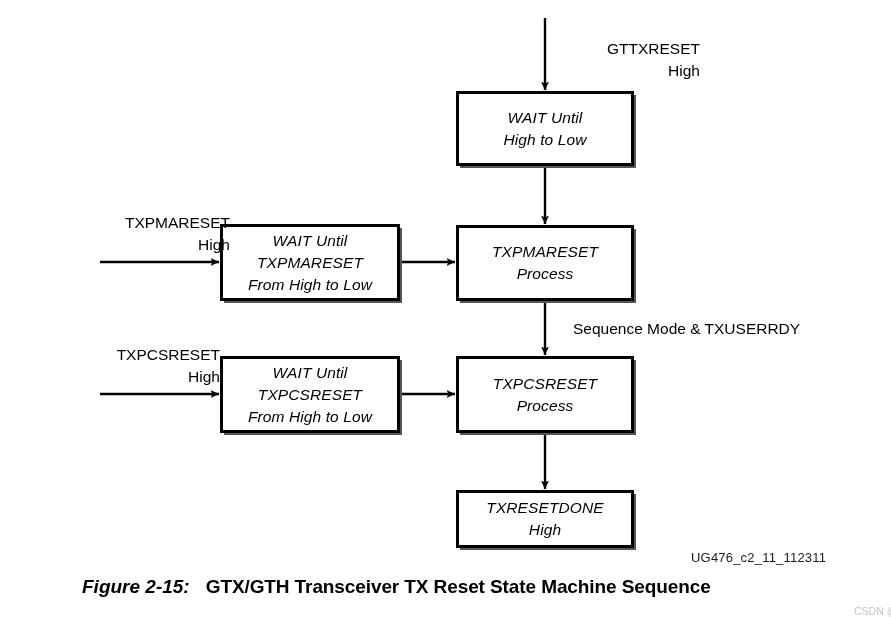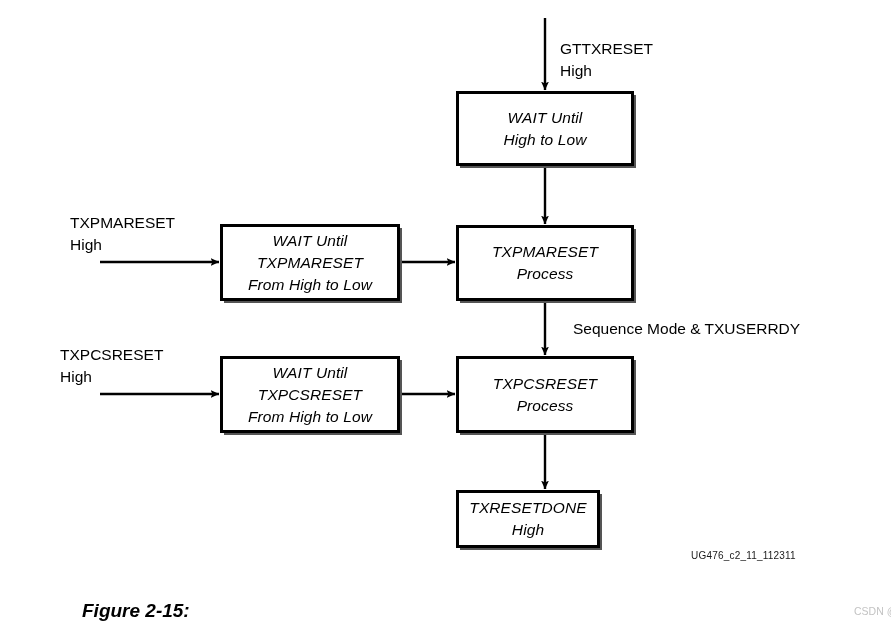--- a/index.html
+++ b/index.html
@@ -52,49 +52,49 @@
     display: block;
     white-space: nowrap;
     font-style: italic;
   }
 
   .edge-label {
     position: absolute;
     font-size: 15.5px;
     line-height: 1.42;
     white-space: nowrap;
-    text-align: left;
+    text-align: right;
   }
   .edge-label.left-align { text-align: left; }
 
   #figure-caption {
     position: absolute;
     left: 82px;
-    top: 600px;
+    top: 576px;
     width: 760px;
     font-size: 19px;
     white-space: nowrap;
     display: flex;
     align-items: baseline;
   }
   #figure-caption .fig-number {
     font-style: italic;
     font-weight: bold;
     margin-right: 16px;
   }
   #figure-caption .fig-title {
     font-weight: bold;
     letter-spacing: -0.1px;
   }
 
   #revision-code {
     position: absolute;
     left: 691px;
     top: 550px;
-    font-size: 10px;
+    font-size: 13px;
     color: #1a1a1a;
     letter-spacing: 0.2px;
     white-space: nowrap;
     text-align: right;
   }
 
   #watermark {
     position: absolute;
     left: 854px;
     top: 605px;
@@ -152,21 +152,21 @@
     <span class="line">WAIT Until</span>
     <span class="line">TXPCSRESET</span>
     <span class="line">From High to Low</span>
   </div>
 
   <div class="node-box" style="left:456px; top:356px; width:178px; height:77px;">
     <span class="line">TXPCSRESET</span>
     <span class="line">Process</span>
   </div>
 
-  <div class="node-box" style="left:456px; top:490px; width:144px; height:58px;">
+  <div class="node-box" style="left:456px; top:490px; width:178px; height:58px;">
     <span class="line">TXRESETDONE</span>
     <span class="line">High</span>
   </div>
 
   <div class="edge-label" style="left:560px; top:38px; width:140px;">
     <span class="line">GTTXRESET</span><br>
     <span class="line">High</span>
   </div>
 
   <div class="edge-label" style="left:70px; top:212px; width:160px;">
@@ -180,17 +180,18 @@
   </div>
 
   <div class="edge-label left-align" style="left:557px; top:318px;margin-left:16px;">
     <span class="line">Sequence Mode &amp; TXUSERRDY</span>
   </div>
 
   <div id="revision-code">UG476_c2_11_112311</div>
 
   <div id="figure-caption">
     <span class="fig-number">Figure 2-15:</span>
+    <span class="fig-title">GTX/GTH Transceiver TX Reset State Machine Sequence</span>
   </div>
 
   <div id="watermark">CSDN @xsnl</div>
 
 </div>
 
 </body></html>

